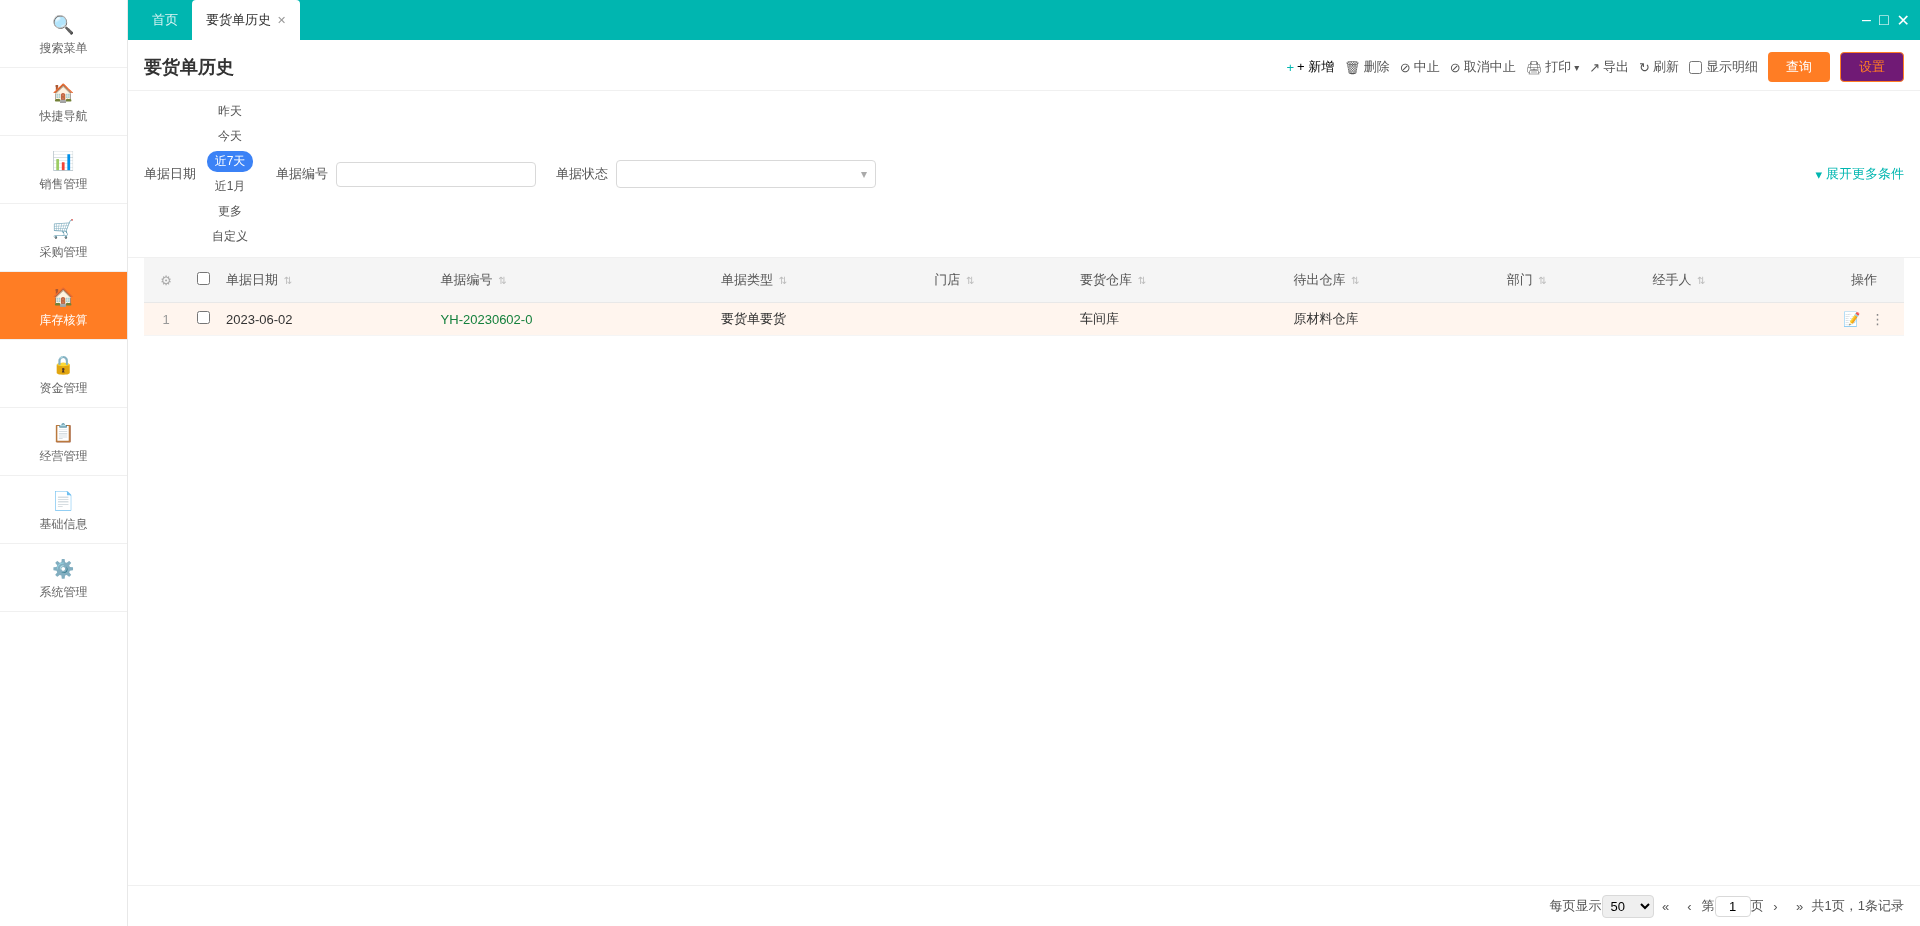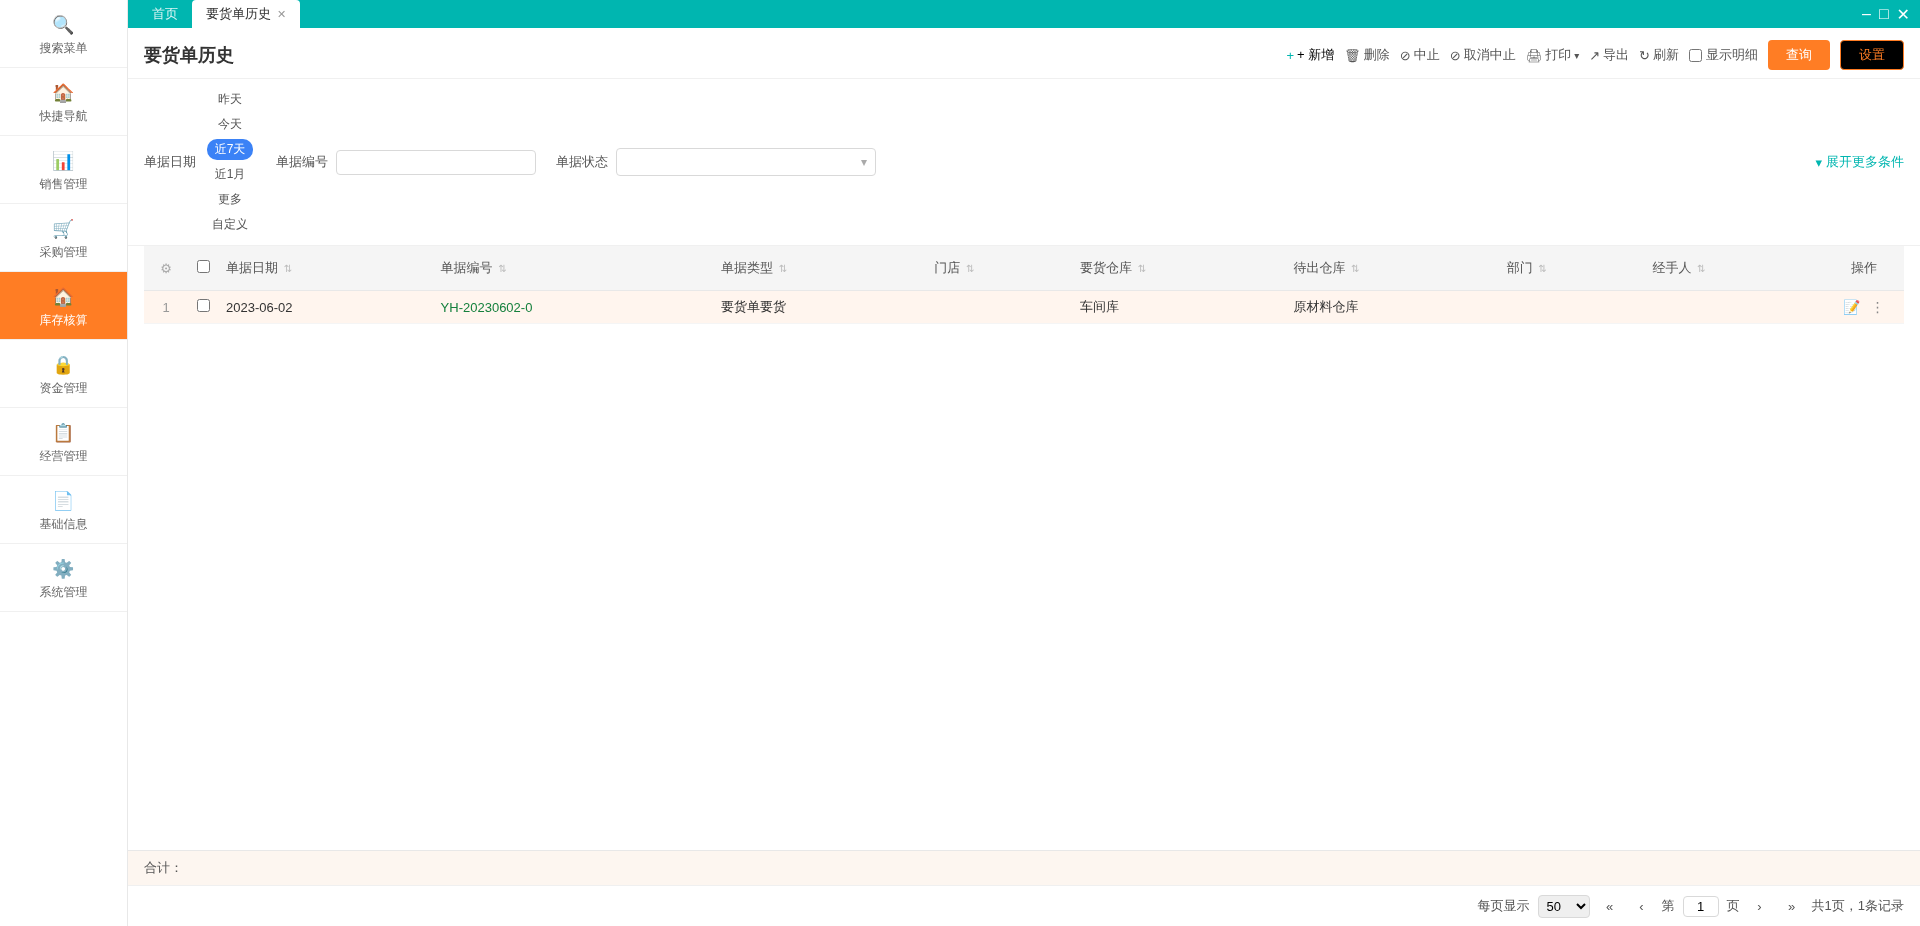--- a/index.html
+++ b/index.html
@@ -30,21 +30,21 @@
     .sidebar-item .icon { font-size: 18px; }
 
     
     .main-area {
       flex: 1;
       display: flex;
       flex-direction: column;
       overflow: hidden;
     }
     .top-bar {
-      height: 28px;
+      height: 40px;
       background: #00b6b0;
       display: flex;
       align-items: center;
       padding: 0 10px;
       gap: 0;
     }
     .tab {
       display: flex;
       align-items: center;
       height: 100%;
@@ -109,21 +109,21 @@
     .btn-query {
       background: #ff7d24;
       color: #fff;
       border: none;
       padding: 6px 18px;
       border-radius: 4px;
       cursor: pointer;
       font-size: 13px;
     }
     .btn-set {
-      background: #000000;
+      background: #701a75;
       color: #ff7d24;
       border: 1px solid #ff7d24;
       padding: 5px 18px;
       border-radius: 4px;
       cursor: pointer;
       font-size: 13px;
     }
     .display-cell-label {
       display: flex;
       align-items: center;
@@ -244,21 +244,21 @@
       background: #fdf6f0;
       font-size: 13px;
       color: #555;
     }
 
     .pagination-area {
       display: flex;
       align-items: center;
       justify-content: flex-end;
       padding: 8px 16px;
-      gap: 8px;
+      gap: 0;
       font-size: 13px;
       color: #555;
       border-top: 1px solid #f0f0f0;
     }
     .pagination-area .page-size-select {
       border: 1px solid #d9d9d9;
       border-radius: 4px;
       padding: 2px 4px;
       font-size: 13px;
       outline: none;
@@ -512,23 +512,20 @@
             </td>
             <td class="ops-cell">
               <span class="op-icon" title="编辑">📝</span>
               <span class="op-icon" title="更多">⋮</span>
             </td>
           </tr>
         </tbody>
       </table>
     </div>
 
-    <div class="table-footer">
-      <span>合计：</span>
-    </div>
 
     <div class="pagination-area">
       <span>每页显示</span>
       <select class="page-size-select">
         <option value="10">10</option>
         <option value="20">20</option>
         <option value="50" selected="">50</option>
         <option value="100">100</option>
       </select>
       <span class="page-btn">«</span>

